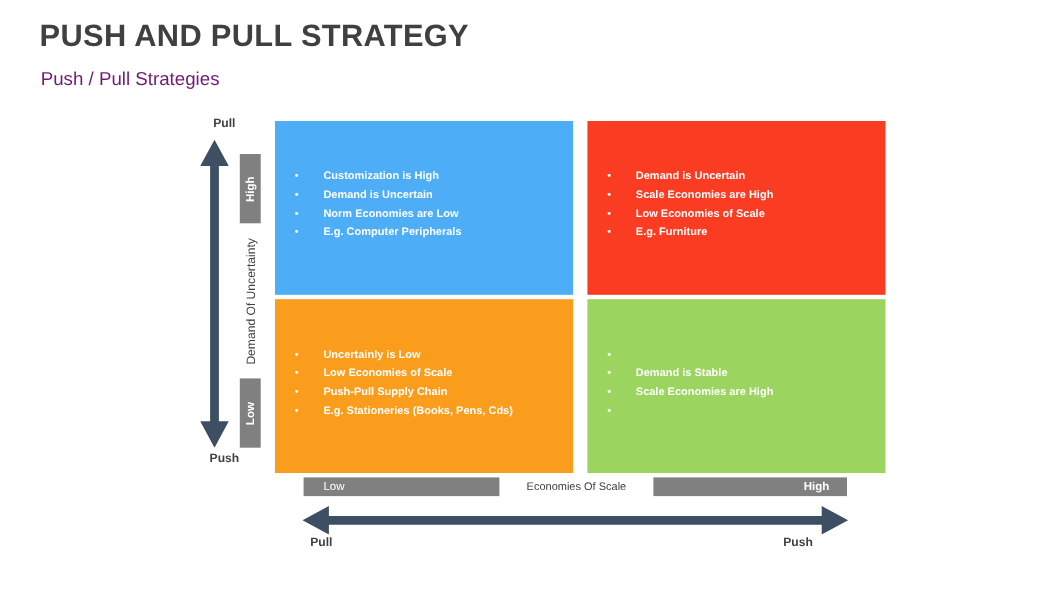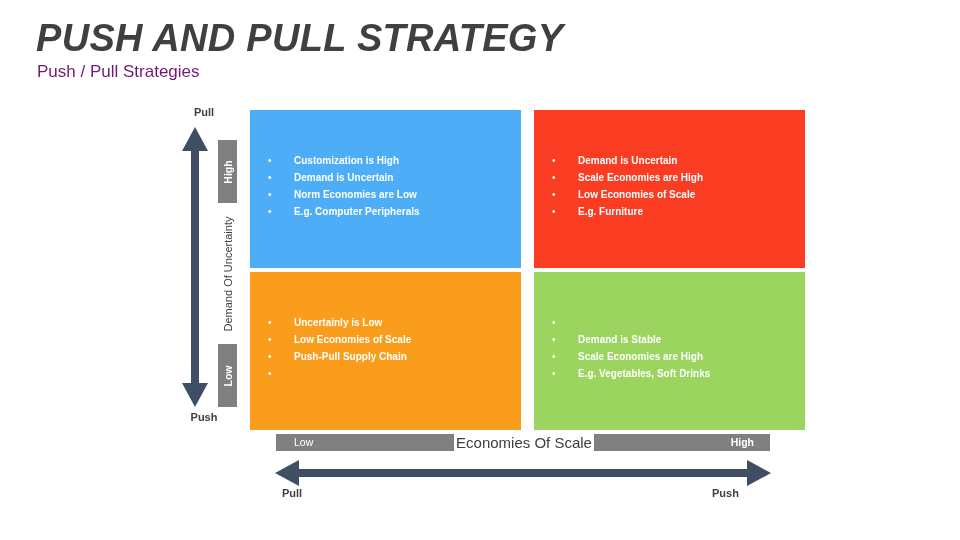--- a/index.html
+++ b/index.html
@@ -14,26 +14,25 @@
     overflow: hidden;
     font-family: "Liberation Sans", sans-serif;
     -webkit-font-smoothing: antialiased;
   }
 
   
   #slide-title {
     position: absolute;
     left: 36px;
     top: 17px;
-    font-size: 38px;
+    font-size: 28px;
     font-weight: bold;
     color: #404040;
     letter-spacing: 0.3px;
     white-space: nowrap;
-    font-style: italic;
   }
   #slide-subtitle {
     position: absolute;
     left: 37px;
     top: 62px;
     font-size: 17px;
     font-weight: normal;
     color: #701a75;
     white-space: nowrap;
   }
@@ -175,21 +174,21 @@
     color: #ffffff;
   }
   #h-axis-name {
     position: absolute;
     left: 455px;
     top: 434px;
     width: 138px;
     height: 17px;
     line-height: 17px;
     text-align: center;
-    font-size: 15px;
+    font-size: 10px;
     color: #404040;
   }
   #h-bar-high {
     position: absolute;
     left: 594px;
     top: 434px;
     width: 176px;
     height: 17px;
     background: #808080;
   }
@@ -285,40 +284,40 @@
       <div class="bullet-row">
         <span class="bullet-dot">•</span>
         <span class="bullet-text">Low Economies of Scale</span>
       </div>
       <div class="bullet-row">
         <span class="bullet-dot">•</span>
         <span class="bullet-text">Push-Pull Supply Chain</span>
       </div>
       <div class="bullet-row">
         <span class="bullet-dot">•</span>
+        <span class="bullet-text">E.g. Stationeries (Books, Pens, Cds)</span>
       </div>
     </div>
   </div>
 
   <div class="quadrant q-br" style="background: rgb(155, 212, 95);">
     <div class="bullets">
       <div class="bullet-row">
         <span class="bullet-dot">•</span>
       </div>
       <div class="bullet-row">
         <span class="bullet-dot">•</span>
         <span class="bullet-text">Demand is Stable</span>
       </div>
       <div class="bullet-row">
         <span class="bullet-dot">•</span>
         <span class="bullet-text">Scale Economies are High</span>
       </div>
       <div class="bullet-row">
         <span class="bullet-dot">•</span>
-        <span class="bullet-text">E.g. Vegetables, Soft Drinks</span>
       </div>
     </div>
   </div>
 
 </div>
 
 <div id="v-axis-top-label">Pull</div>
 
 <svg id="v-arrow" viewBox="0 0 26 280">
   <polygon points="13,0 26,24 17,24 17,256 26,256 13,280 0,256 9,256 9,24 0,24" fill="#3E4F63"></polygon>

